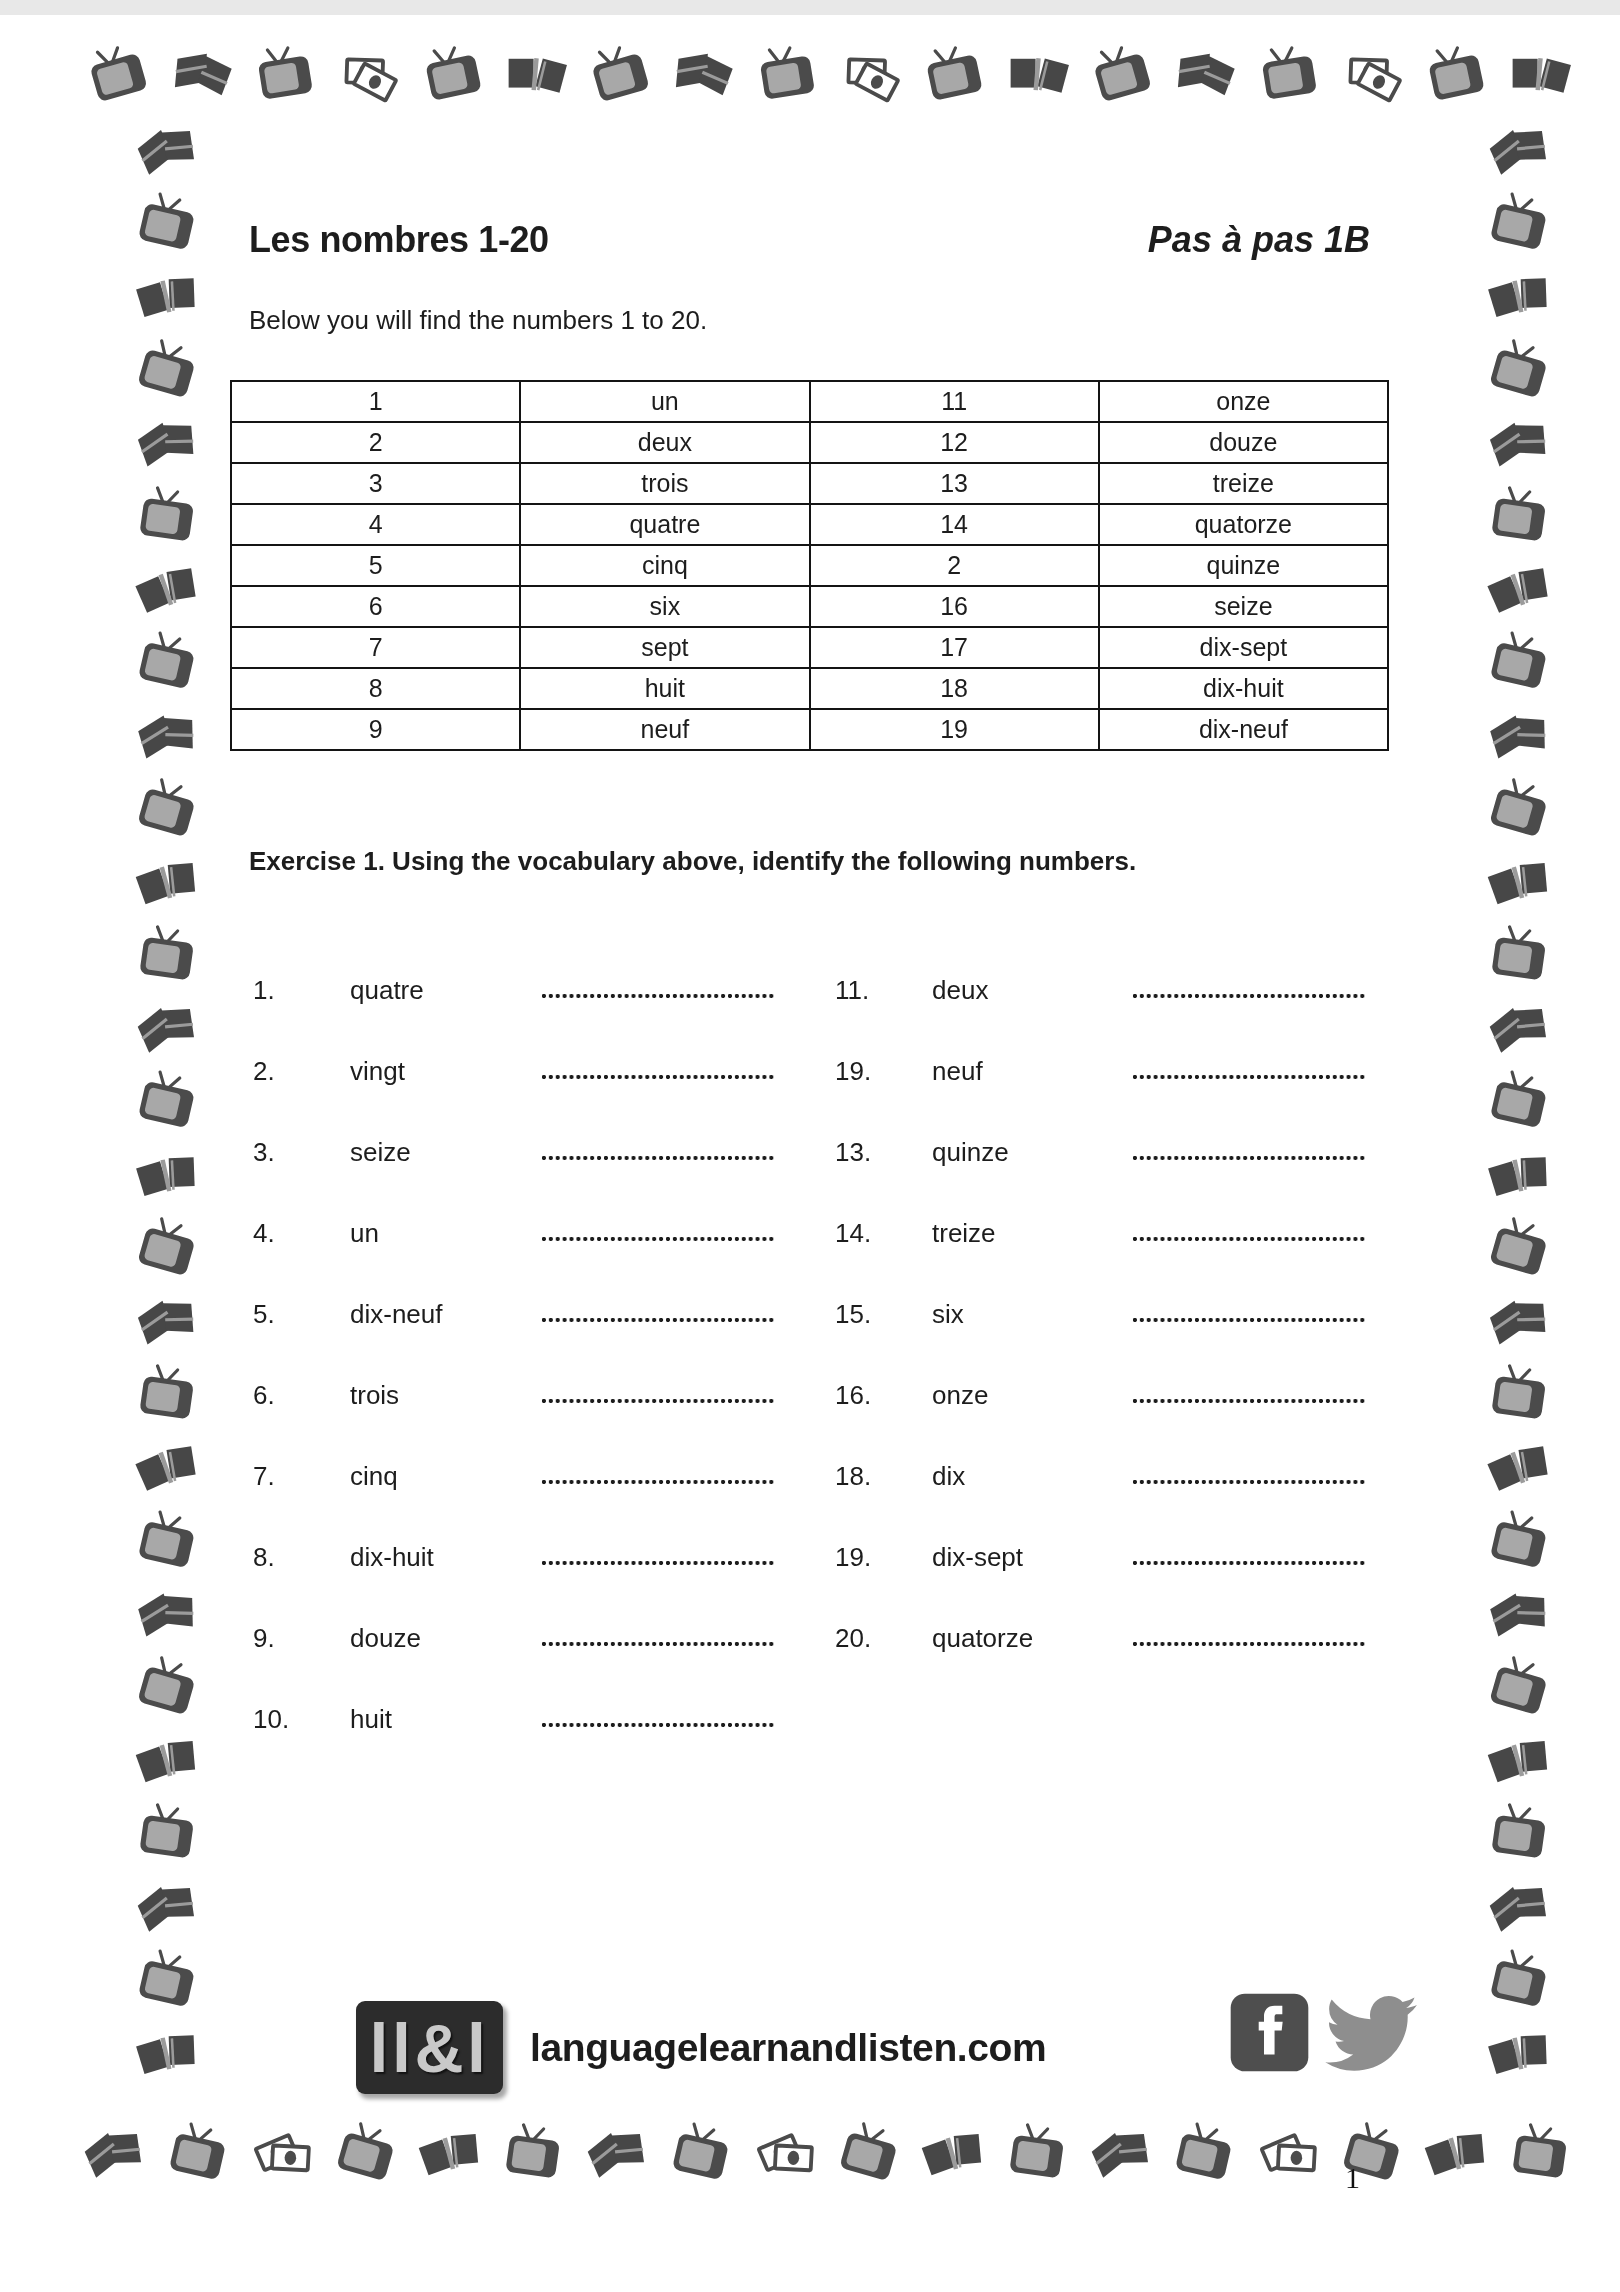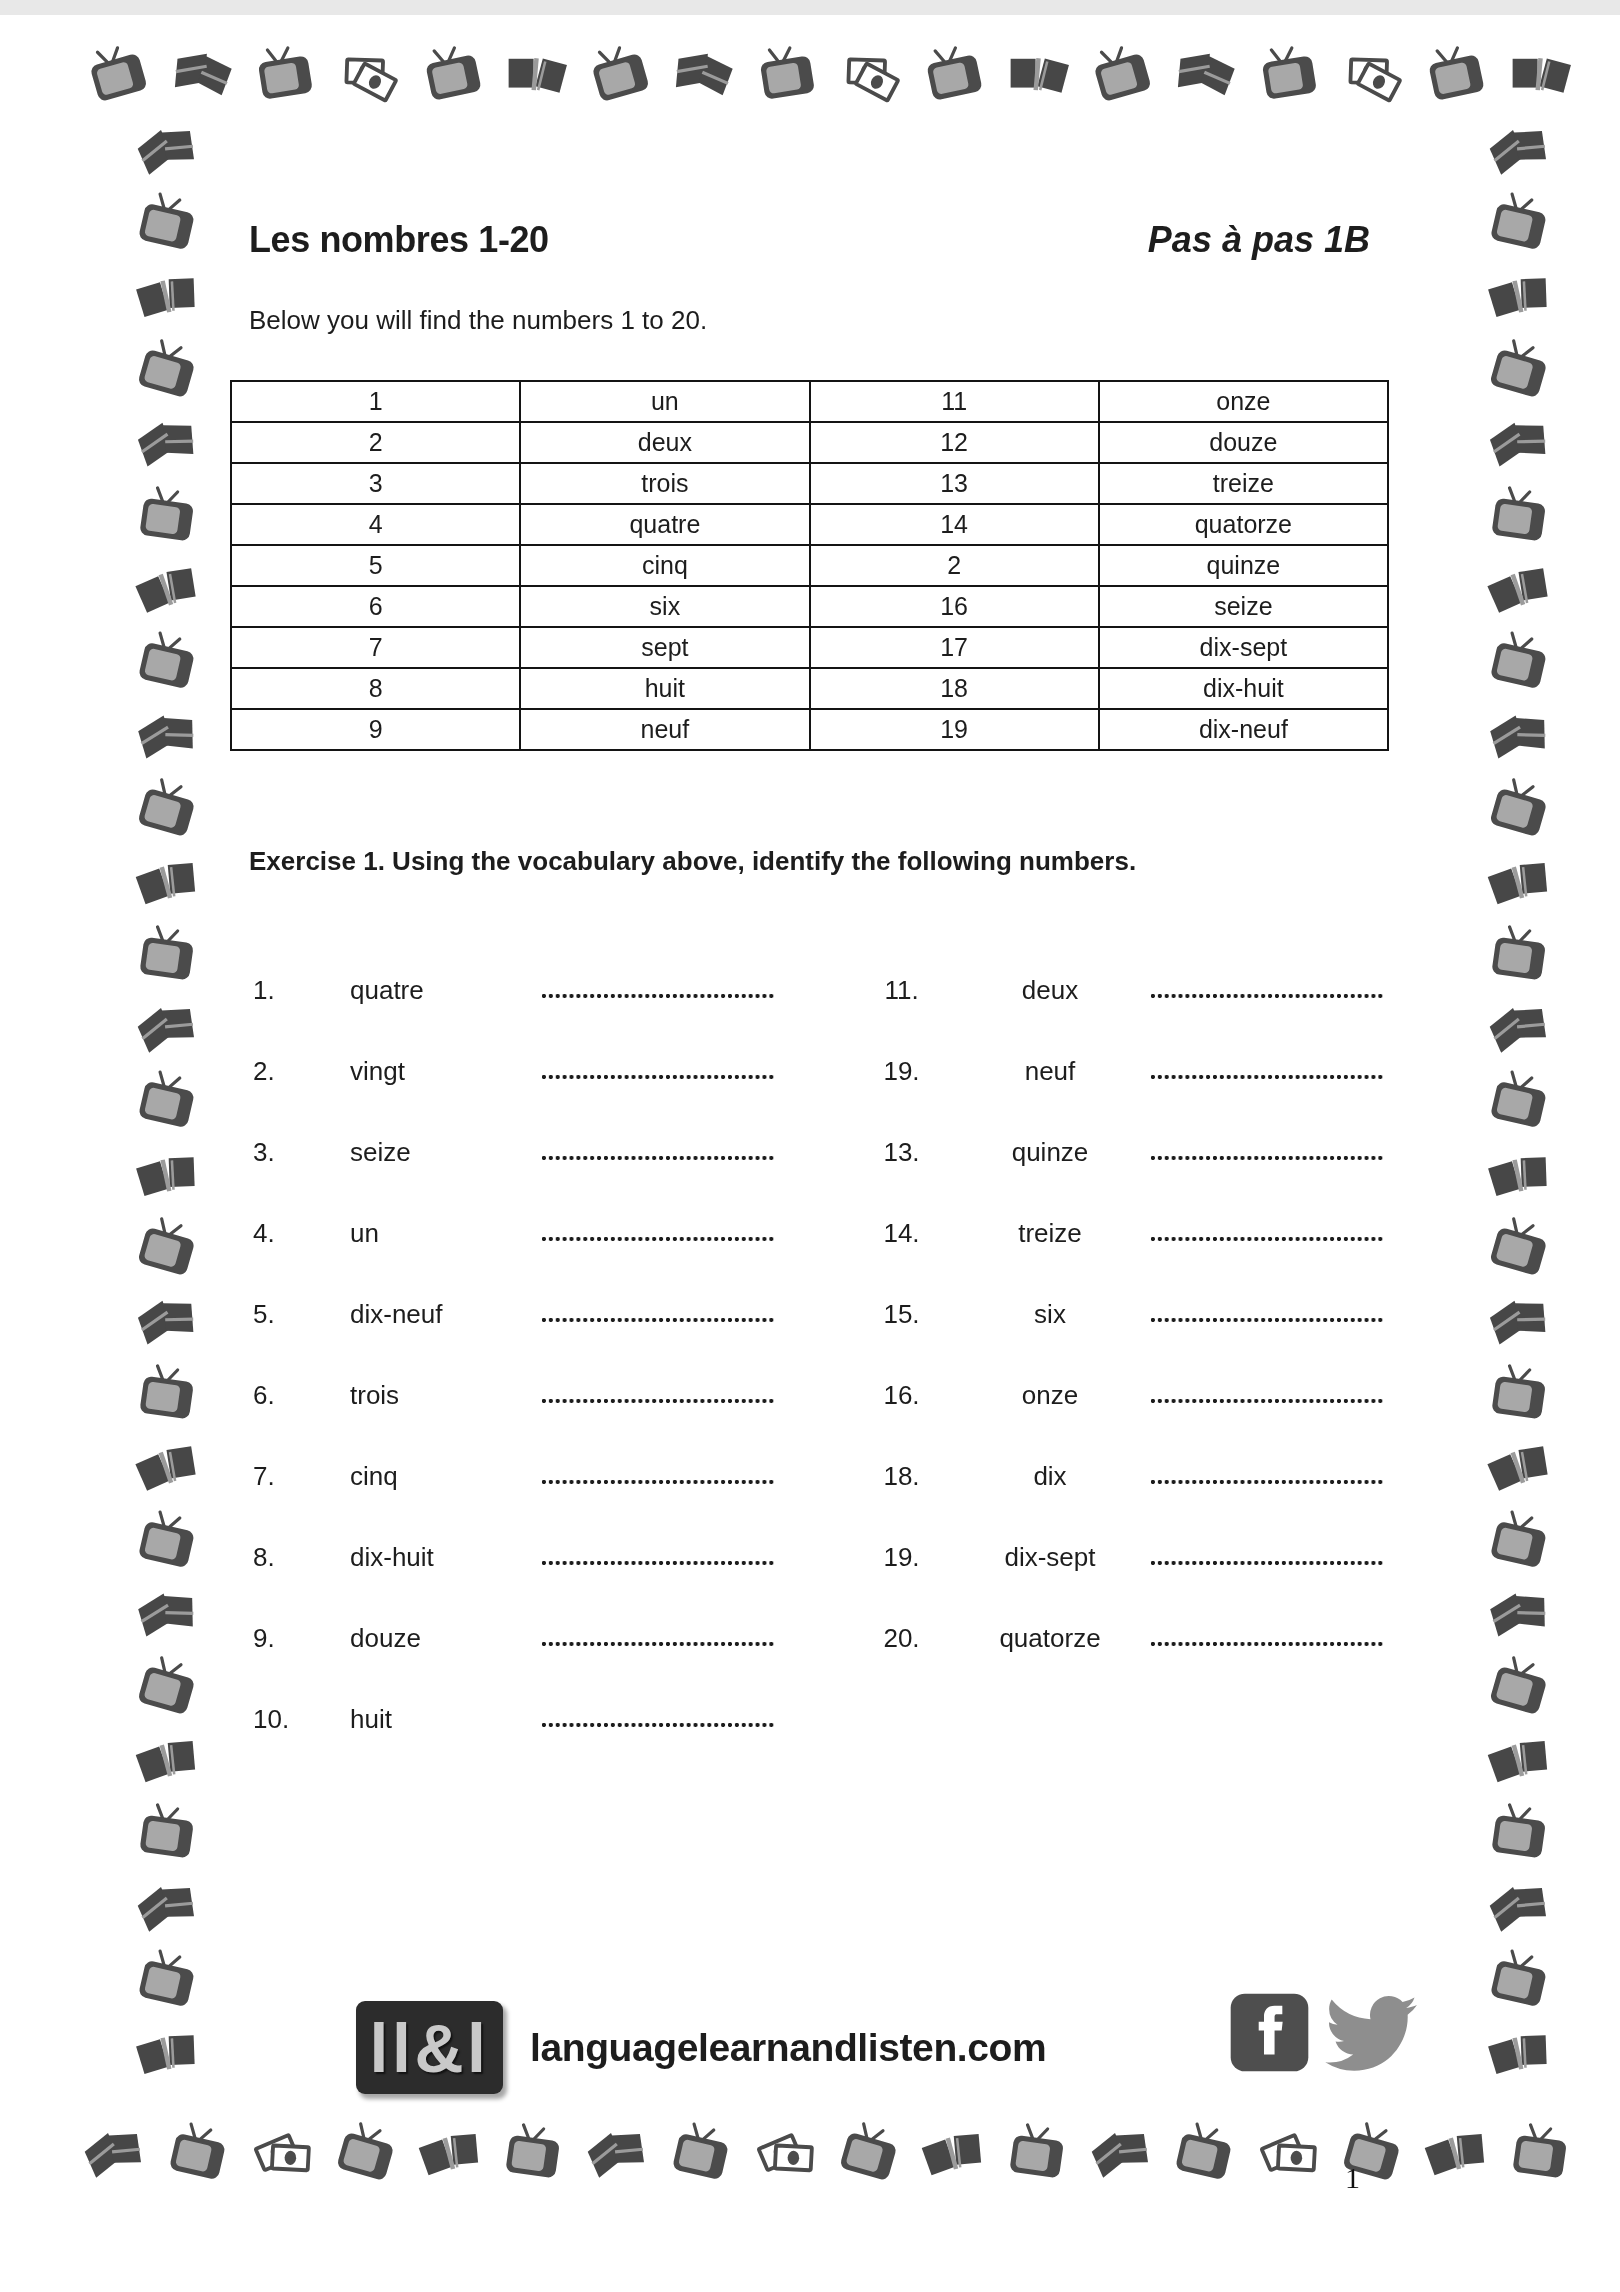--- a/index.html
+++ b/index.html
@@ -28,21 +28,21 @@
   .vocab{left:230px; top:365px; width:1159px; border-collapse:collapse; table-layout:fixed;}
   .vocab td{
     border:2.7px solid #141414; height:39px; text-align:center; vertical-align:middle;
     font-size:25px; padding:0; overflow:hidden;
   }
 
   
   .ex-heading{left:249px; top:831px; font-size:26px; font-weight:bold;}
   .ex-col{position:absolute; top:958px;}
   .ex-col.left {left:253px; width:523px;}
-  .ex-col.right{left:853px; width:532px;text-align:center;}
+  .ex-col.right{left:835px; width:532px;}
   .ex-row{height:81px; display:flex; align-items:flex-start; line-height:34px; font-size:26px;}
   .ex-row .num{width:97px;}
   .ex-row .word{flex:1;}
   .ex-row .dots{width:235px; position:relative; height:34px;}
   .ex-row .dots::after{
     content:""; position:absolute; left:0; right:1.8px; top:19.7px; height:6.3px;
     background-image:radial-gradient(circle at 2.9px 3.1px, #1c1c1c 1.9px, rgba(0,0,0,0) 2.4px);
     background-size:6.9px 6.3px; background-repeat:repeat-x;
   }
 

